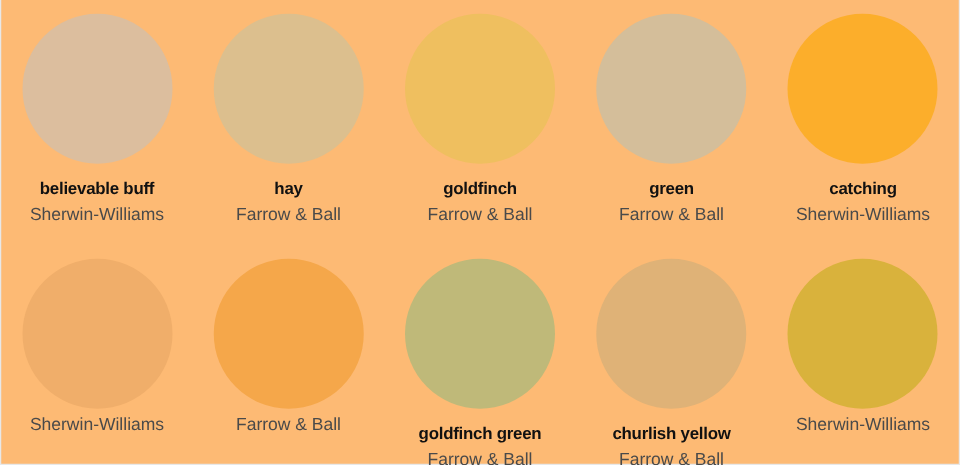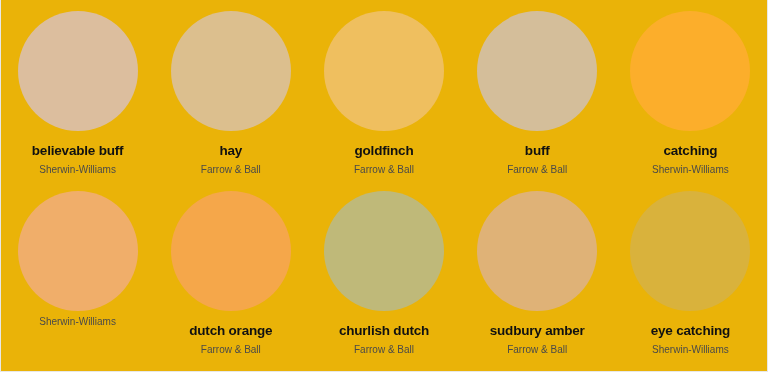--- a/index.html
+++ b/index.html
@@ -53,32 +53,32 @@
     font-size: 13.5px;
     font-weight: bold;
     color: #111111;
     letter-spacing: -0.2px;
     line-height: 1.1;
     text-align: center;
     white-space: nowrap;
   }
   .swatch-brand {
     margin-top: 5px;
-    font-size: 10px;
+    font-size: 14px;
     font-weight: normal;
     color: #4a4a4a;
     line-height: 1.1;
     text-align: center;
     white-space: nowrap;
   }
 </style>
 </head>
 <body>
 
-<div id="palette-card" style="background-color: #eab308; border-color: rgb(232, 232, 232);">
+<div id="palette-card" style="background-color: #fdba74; border-color: rgb(232, 232, 232); gap: 12px;">
 
   <div class="swatch-row row-1">
 
     <div class="swatch">
       <div class="swatch-circle" style="background-color: rgb(220, 190, 158);"></div>
       <div class="swatch-name">believable buff</div>
       <div class="swatch-brand">Sherwin-Williams</div>
     </div>
 
     <div class="swatch">
@@ -88,58 +88,56 @@
     </div>
 
     <div class="swatch">
       <div class="swatch-circle" style="background-color: rgb(239, 191, 95);"></div>
       <div class="swatch-name">goldfinch</div>
       <div class="swatch-brand">Farrow &amp; Ball</div>
     </div>
 
     <div class="swatch">
       <div class="swatch-circle" style="background-color: rgb(212, 190, 154);"></div>
-      <div class="swatch-name">buff</div>
+      <div class="swatch-name">green</div>
       <div class="swatch-brand">Farrow &amp; Ball</div>
     </div>
 
     <div class="swatch">
       <div class="swatch-circle" style="background-color: rgb(252, 174, 43);"></div>
       <div class="swatch-name">catching</div>
       <div class="swatch-brand">Sherwin-Williams</div>
     </div>
 
   </div>
 
   <div class="swatch-row row-2">
 
     <div class="swatch">
       <div class="swatch-circle" style="background-color: rgb(240, 174, 106);"></div>
       <div class="swatch-brand">Sherwin-Williams</div>
     </div>
 
     <div class="swatch">
       <div class="swatch-circle" style="background-color: rgb(245, 167, 74);"></div>
-      <div class="swatch-name">dutch orange</div>
       <div class="swatch-brand">Farrow &amp; Ball</div>
     </div>
 
     <div class="swatch">
       <div class="swatch-circle" style="background-color: rgb(191, 185, 121);"></div>
-      <div class="swatch-name">churlish dutch</div>
+      <div class="swatch-name">goldfinch green</div>
       <div class="swatch-brand">Farrow &amp; Ball</div>
     </div>
 
     <div class="swatch">
       <div class="swatch-circle" style="background-color: rgb(223, 178, 119);"></div>
-      <div class="swatch-name">sudbury amber</div>
+      <div class="swatch-name">churlish yellow</div>
       <div class="swatch-brand">Farrow &amp; Ball</div>
     </div>
 
     <div class="swatch">
       <div class="swatch-circle" style="background-color: rgb(217, 178, 60);"></div>
-      <div class="swatch-name">eye catching</div>
       <div class="swatch-brand">Sherwin-Williams</div>
     </div>
 
   </div>
 
 </div>
 
 </body></html>

